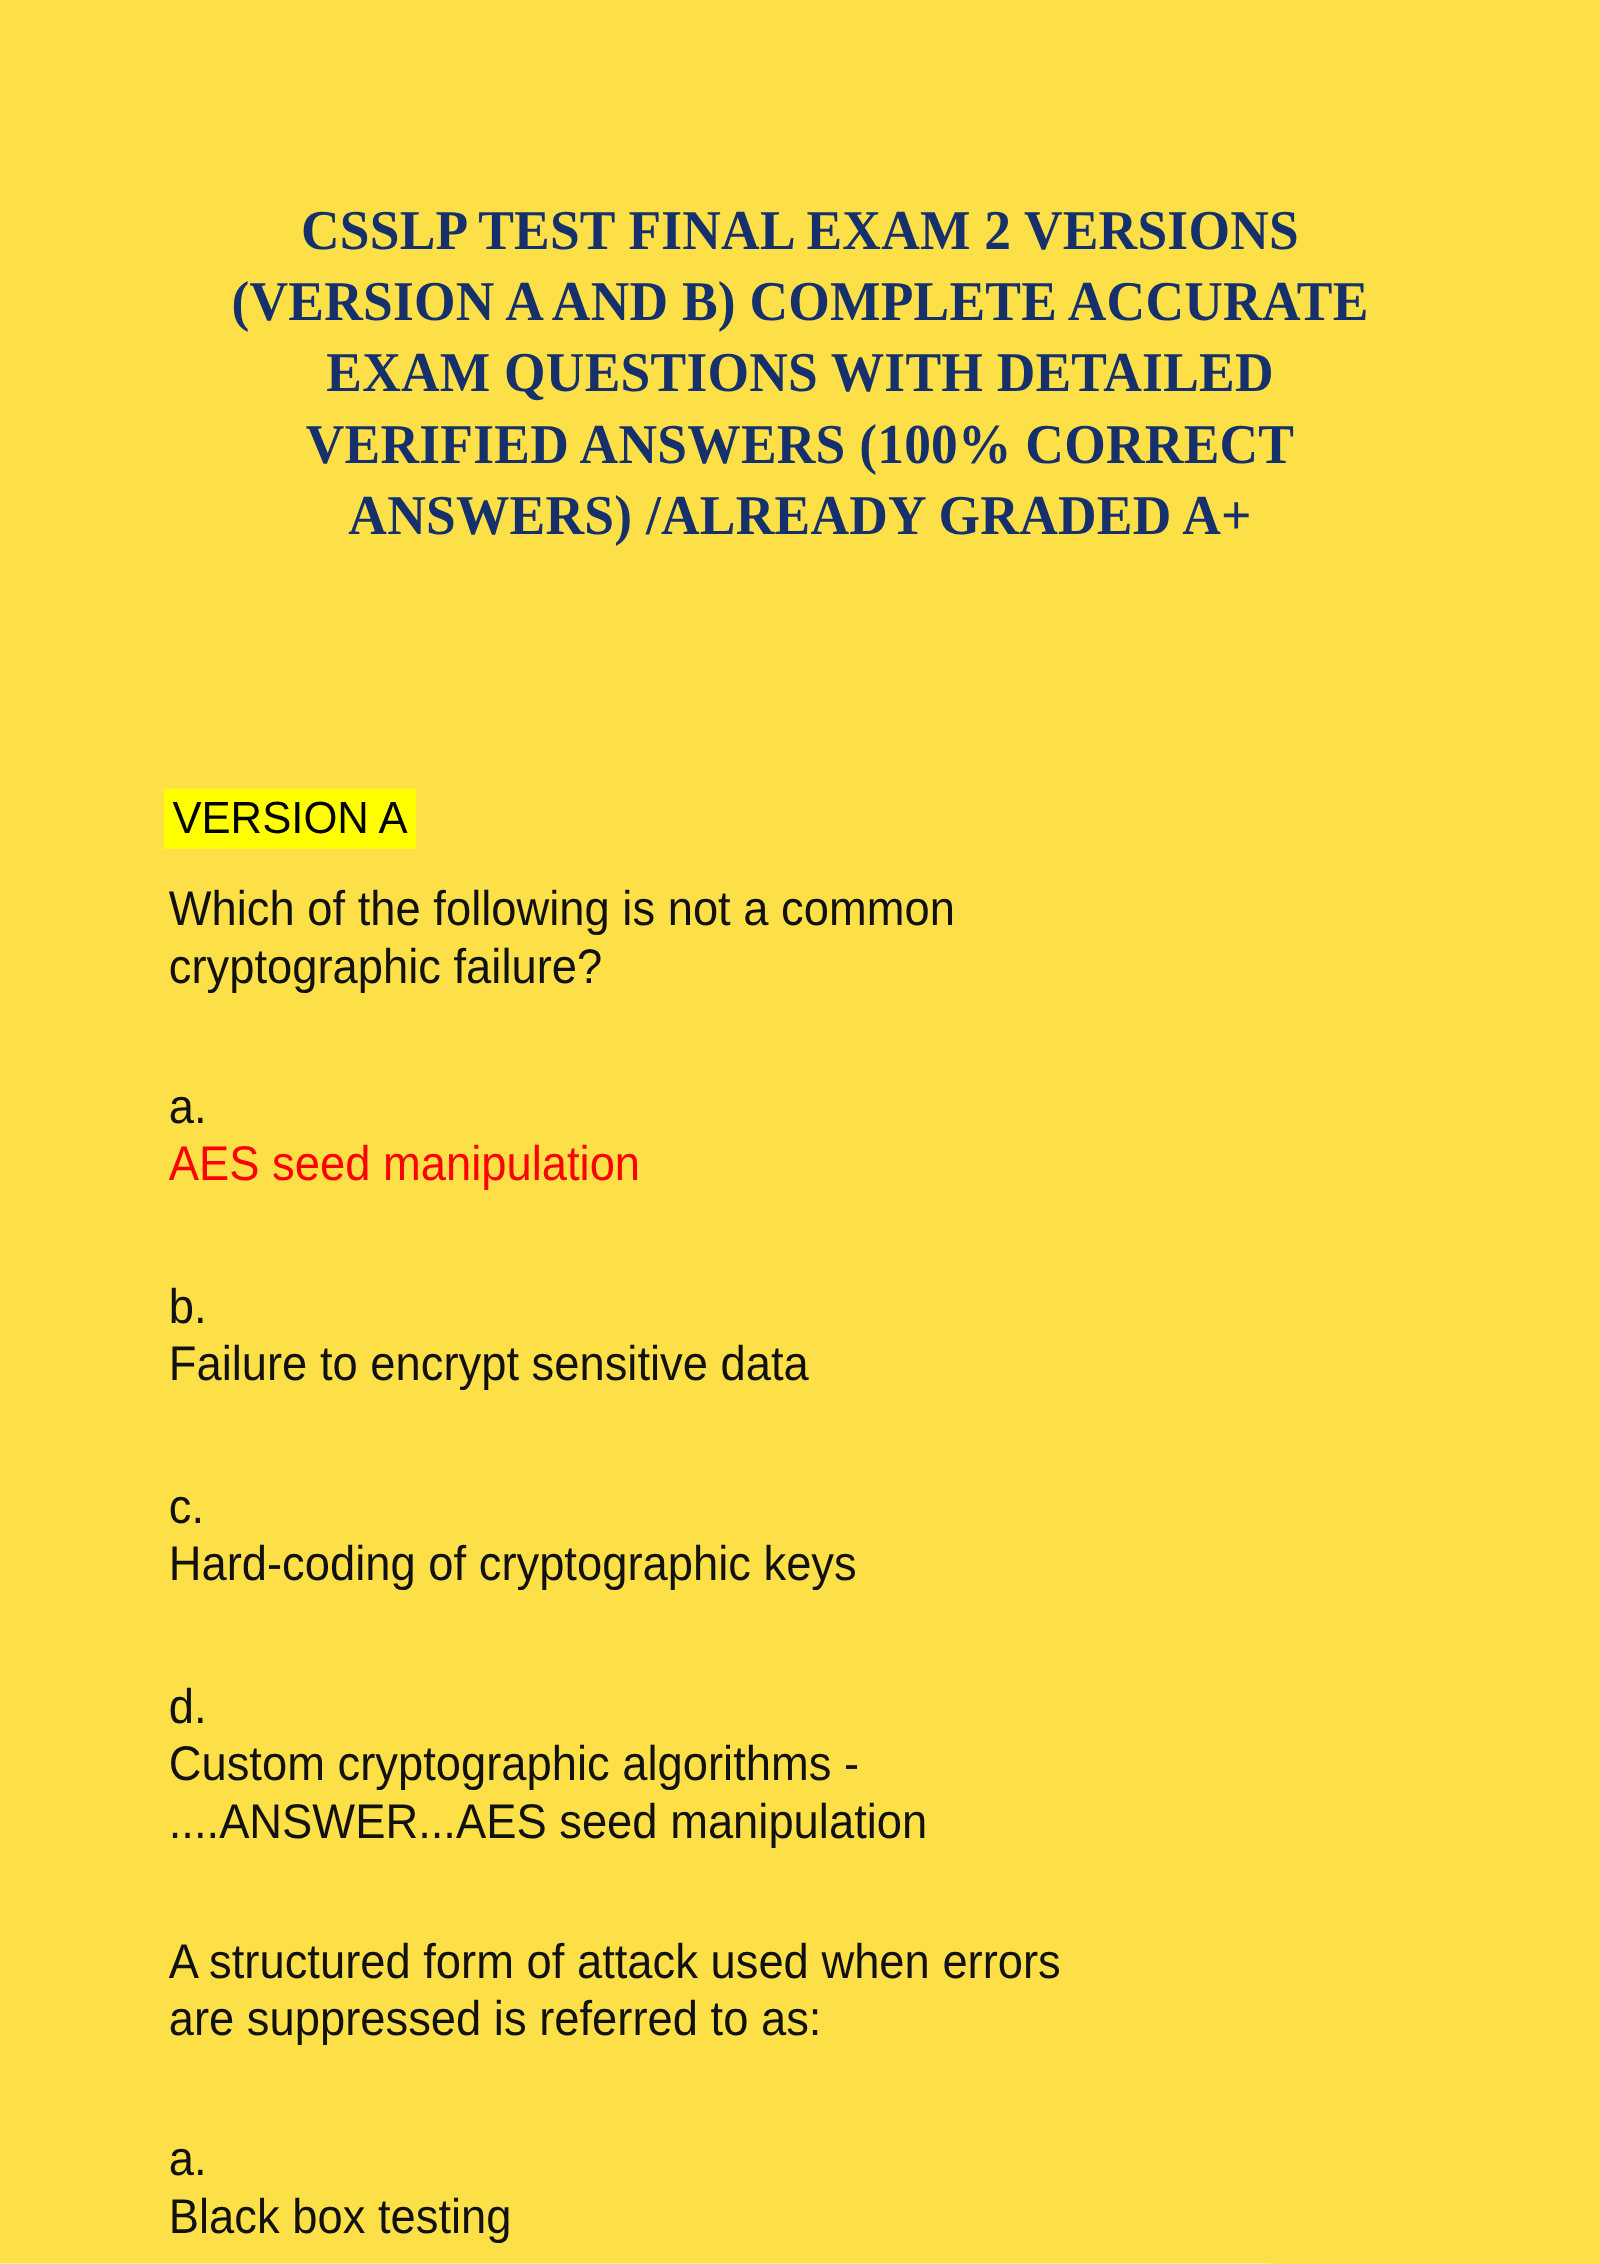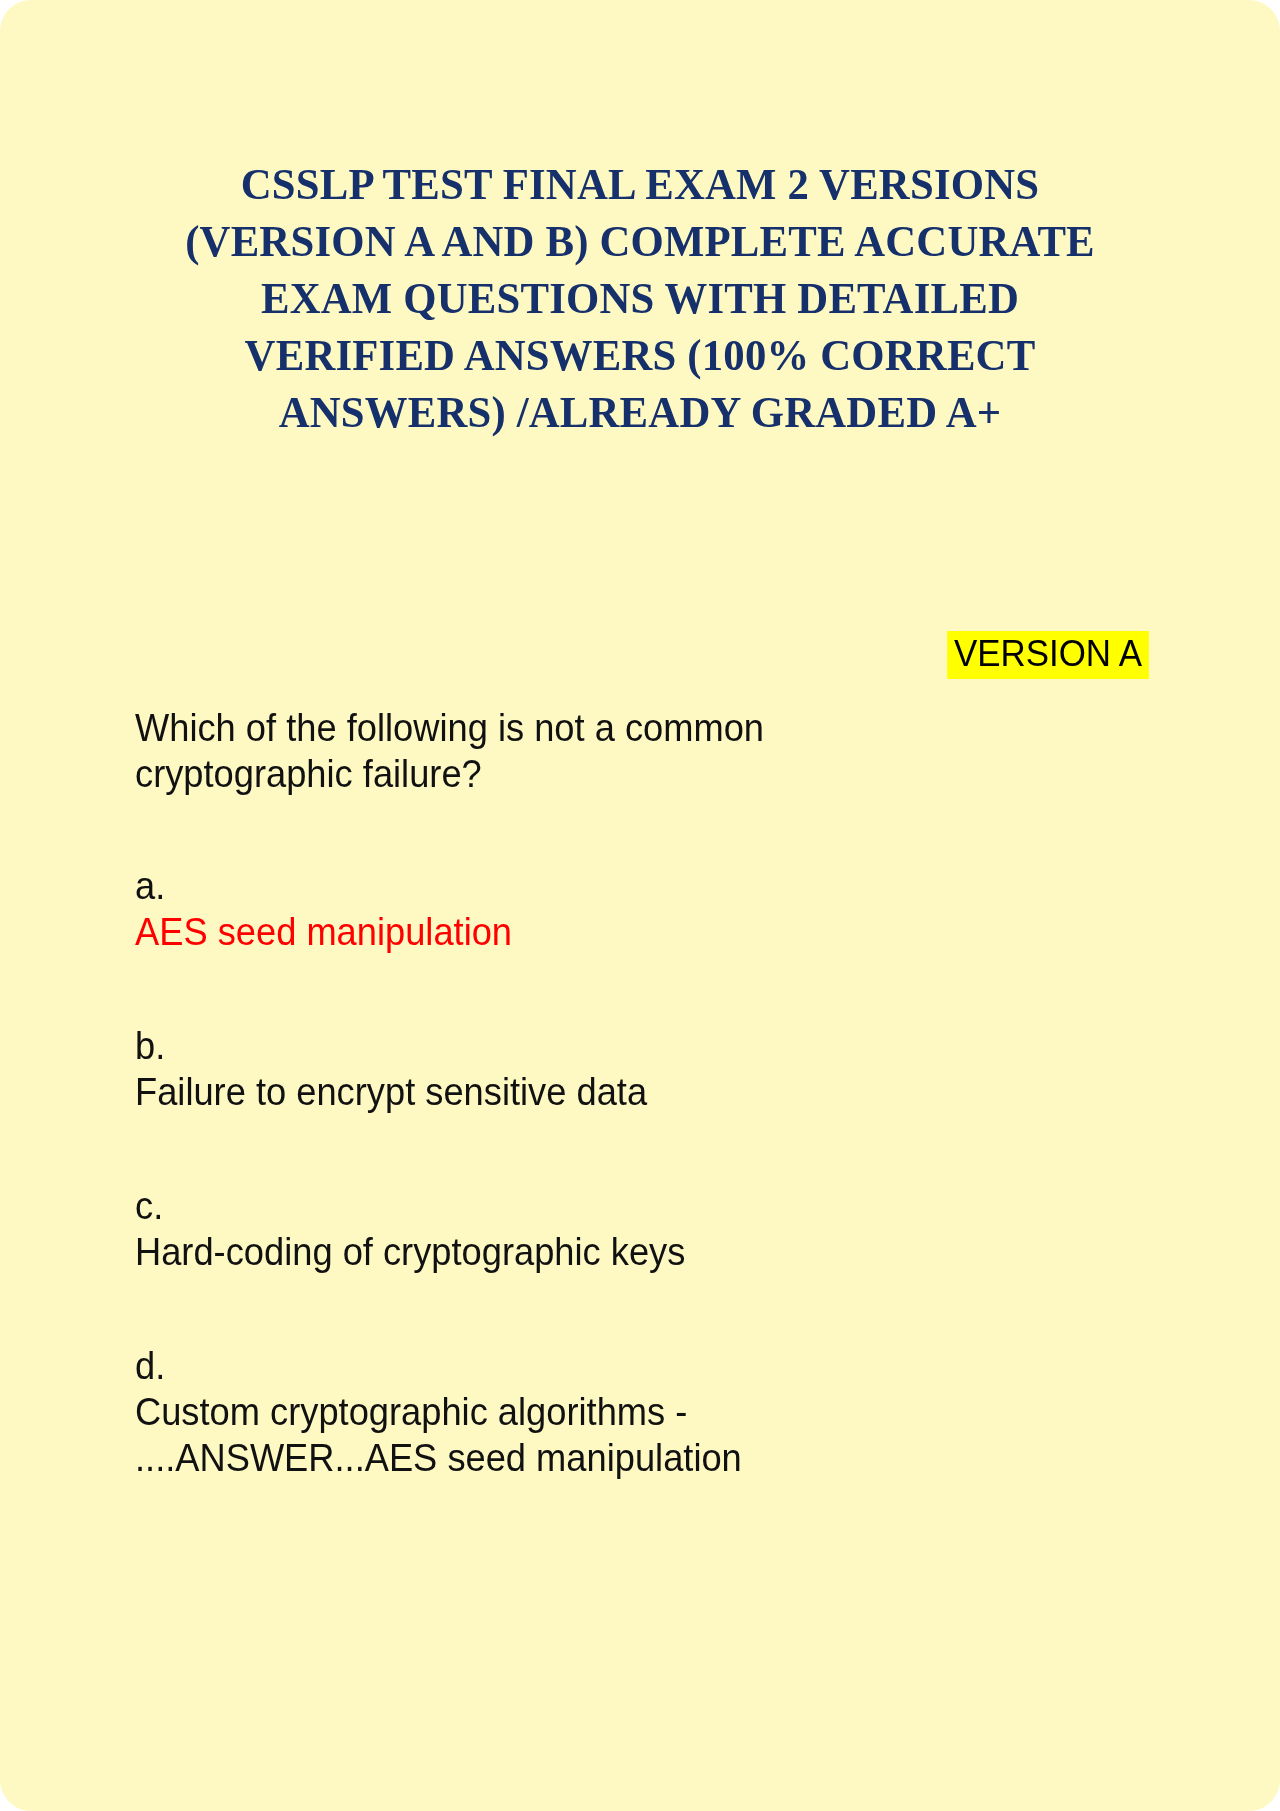--- a/index.html
+++ b/index.html
@@ -13,23 +13,22 @@
     height: 1811px;
     position: relative;
     overflow: hidden;
     font-family: "Liberation Sans", "DejaVu Sans", sans-serif;
     -webkit-font-smoothing: antialiased;
   }
 
   .page {
     position: absolute;
     inset: 0;
-    background: #fef9c3;
+    background: #fde047;
     padding: 0;
-    border-radius: 31px;
   }
 
   
   .doc-title {
     position: absolute;
     left: 128px;
     top: 126px;
     width: 1024px;
     text-align: center;
     font-family: "Liberation Serif", "DejaVu Serif", serif;
@@ -41,21 +40,21 @@
     transform: scaleX(0.95);
     transform-origin: center top;
   }
 
   
   .version-wrap {
     position: absolute;
     left: 128px;
     top: 631px;
     width: 1024px;
-    text-align: right;
+    text-align: left;
   }
   .version-badge {
     display: inline-block;
     background: #ffff00;
     color: #000000;
     font-family: "Liberation Sans", "DejaVu Sans", sans-serif;
     font-weight: 400;
     font-size: 36px;
     line-height: 44px;
     padding: 1px 7px 3px 7px;
@@ -132,15 +131,24 @@
 
       <p class="opt">
         <span class="letter">d. </span>
         <span class="plain">Custom cryptographic algorithms -
 ....ANSWER...AES seed manipulation</span>
       </p>
     </div>
 
     <div class="q-gap"></div>
 
+    <div class="q-block">
+      <p class="q-stem">A structured form of attack used when errors are suppressed is referred to as:</p>
+
+      <p class="opt">
+        <span class="letter">a. </span>
+        <span class="plain">Black box testing</span>
+      </p>
+
+    </div>
 
   </div>
 </div>
 
 </body></html>

